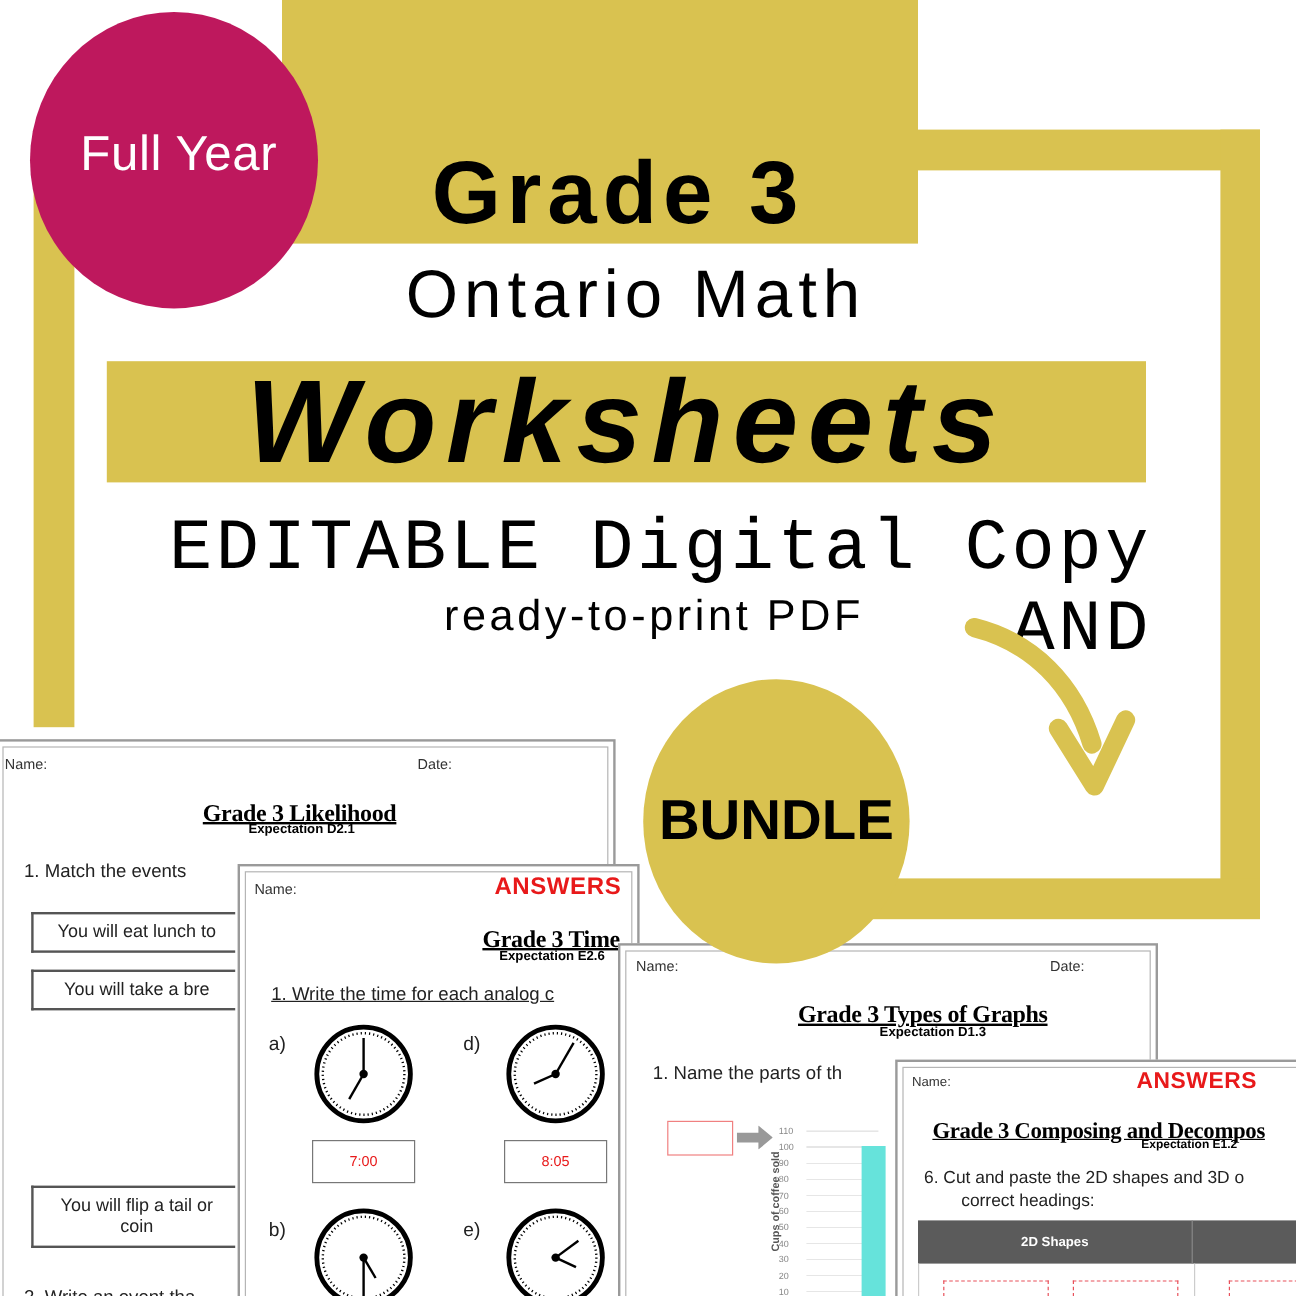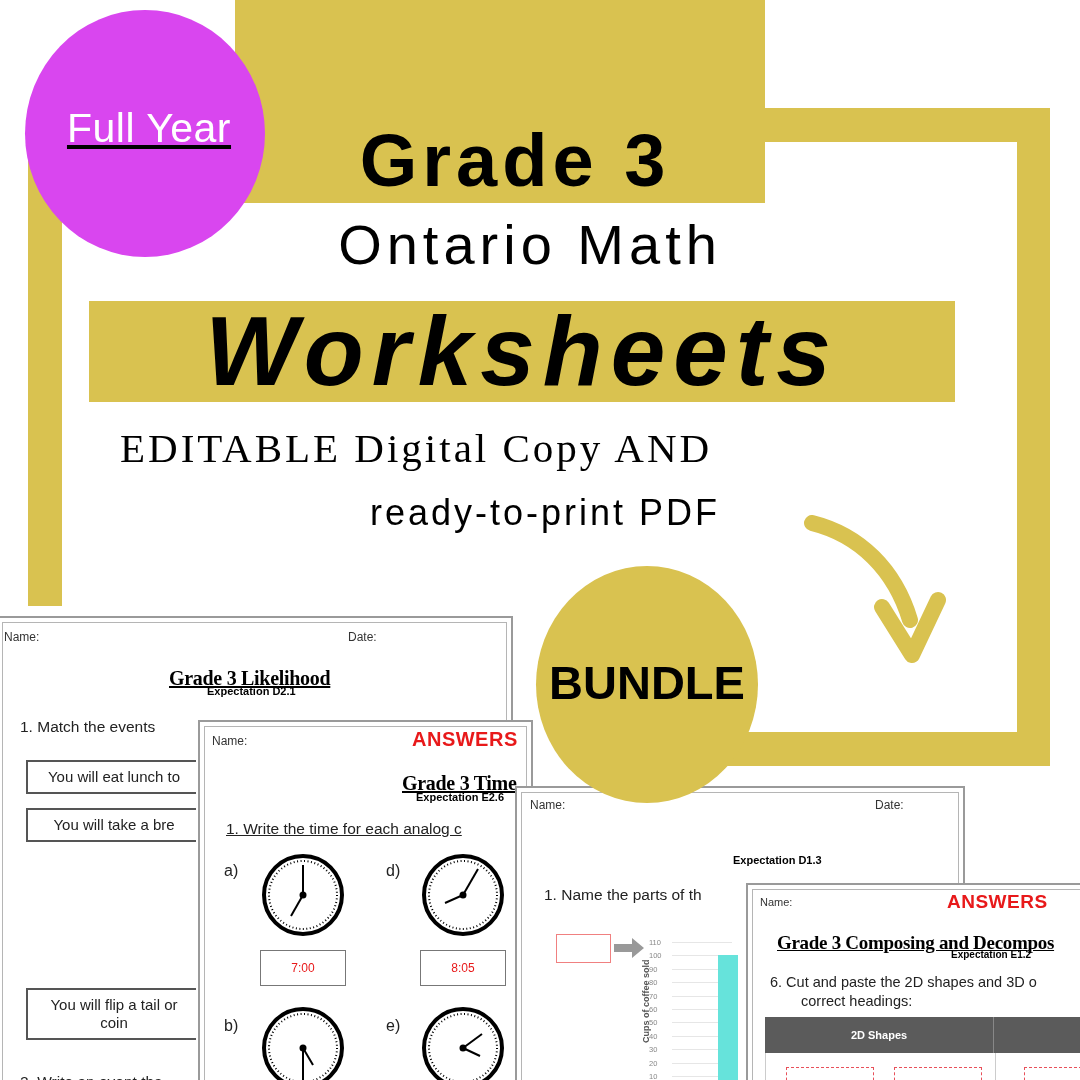--- a/index.html
+++ b/index.html
@@ -9,30 +9,30 @@
   .gold { background: #d9c250; }
 
   
   #top-block { position: absolute; left: 235px; top: 0; width: 530px; height: 203px; }
   #frame-top { position: absolute; left: 765px; top: 108px; width: 285px; height: 34px; }
   #frame-right { position: absolute; left: 1017px; top: 108px; width: 33px; height: 657px; }
   #frame-bottom { position: absolute; left: 620px; top: 732px; width: 430px; height: 34px; }
   #frame-left { position: absolute; left: 28px; top: 150px; width: 34px; height: 456px; }
 
   
-  #full-year-badge { position: absolute; left: 25px; top: 10px; width: 240px; height: 247px; border-radius: 50%; background: #d946ef; display: flex; align-items: center; justify-content: center; text-decoration: underline; }
+  #full-year-badge { position: absolute; left: 25px; top: 10px; width: 240px; height: 247px; border-radius: 50%; background: #be185d; display: flex; align-items: center; justify-content: center; }
   #full-year-badge span { color: #fff; font-family: "Liberation Sans", sans-serif; font-size: 41px; letter-spacing: 0.5px; margin-top: -10px; margin-left: 8px; }
 
   #grade-title { position: absolute; left: 320px; top: 118px; width: 390px; text-align: center; font-family: "Liberation Sans", sans-serif; font-weight: bold; font-size: 74px; letter-spacing: 5px; }
   #ontario-title { position: absolute; left: 255px; top: 212px; width: 550px; text-align: center; font-family: "Liberation Sans", sans-serif; font-size: 56px; letter-spacing: 5px; }
 
   #worksheets-bg { position: absolute; left: 89px; top: 301px; width: 866px; height: 101px; }
   #worksheets-title { position: absolute; left: 89px; top: 296px; width: 866px; text-align: center; font-family: "Liberation Sans", sans-serif; font-weight: bold; font-style: italic; font-size: 98px; letter-spacing: 8px; line-height: 110px; }
 
-  #subtitle-1 { position: absolute; left: 120px; top: 424px; width: 840px; text-align: left; font-family: Liberation Serif, serif; font-size: 41px; letter-spacing: 3px; }
+  #subtitle-1 { position: absolute; left: 120px; top: 424px; width: 840px; text-align: right; font-family: Liberation Mono, monospace; font-size: 60px; letter-spacing: 3px; }
   #subtitle-2 { position: absolute; left: 200px; top: 492px; width: 690px; text-align: center; font-family: "Liberation Sans", sans-serif; font-size: 36px; letter-spacing: 3px; }
 
   #arrow { position: absolute; left: 800px; top: 515px; width: 150px; height: 150px; }
 
   
   .page { position: absolute; background: #fff; border: 2px solid #9a9a9a; overflow: hidden; }
   .page-inner { position: absolute; inset: 4px; border: 1px solid #b5b5b5; }
   .ws-label { position: absolute; font-size: 12px; color: #333; font-family: "Liberation Sans", sans-serif; }
   .ws-title { position: absolute; font-family: Liberation Serif, serif; font-weight: bold; font-size: 20px; text-decoration: underline; white-space: nowrap; letter-spacing: -0.3px; margin-top: 12px; }
   .ws-expect { position: absolute; font-family: "Liberation Sans", sans-serif; font-weight: bold; font-size: 11px; white-space: nowrap; }
@@ -143,20 +143,21 @@
     <line x1="43" y1="43" x2="62" y2="29" stroke="#000" stroke-width="2"></line>
     <line x1="43" y1="43" x2="60" y2="51" stroke="#000" stroke-width="2"></line>
     <circle cx="43" cy="43" r="3.5" fill="#000"></circle>
   </svg>
 </div>
 
 <div id="page-graphs" class="page">
   <div class="page-inner"></div>
   <div class="ws-label" style="left:13px;top:10px;">Name:</div>
   <div class="ws-label" style="left:358px;top:10px;">Date:</div>
+  <div class="ws-title" style="left:148px;top:35px;">Grade 3 Types of Graphs</div>
   <div class="ws-expect" style="left:216px;top:66px;">Expectation D1.3</div>
   <div class="ws-q" style="left:27px;top:98px;">1.   Name the parts of th</div>
   <div style="position:absolute;left:39px;top:146px;width:55px;height:29px;border:1.5px solid #f08080;"></div>
   <svg style="position:absolute;left:97px;top:150px;width:30px;height:20px;" viewBox="0 0 30 20">
     <path d="M0 6 H18 V0 L30 10 L18 20 V14 H0 Z" fill="#999"></path>
   </svg>
   <div style="position:absolute;left:124px;top:180px;font-size:9px;font-weight:bold;color:#555;transform:rotate(-90deg);transform-origin:left top;white-space:nowrap;font-family:'Liberation Sans',sans-serif;top:255px;">Cups of coffee sold</div>
   <div style="position:absolute;left:132px;top:148px;width:20px;font-size:7.5px;color:#888;line-height:13.4px;font-family:'Liberation Sans',sans-serif;">
     <div>110</div>
       <div>100</div>

